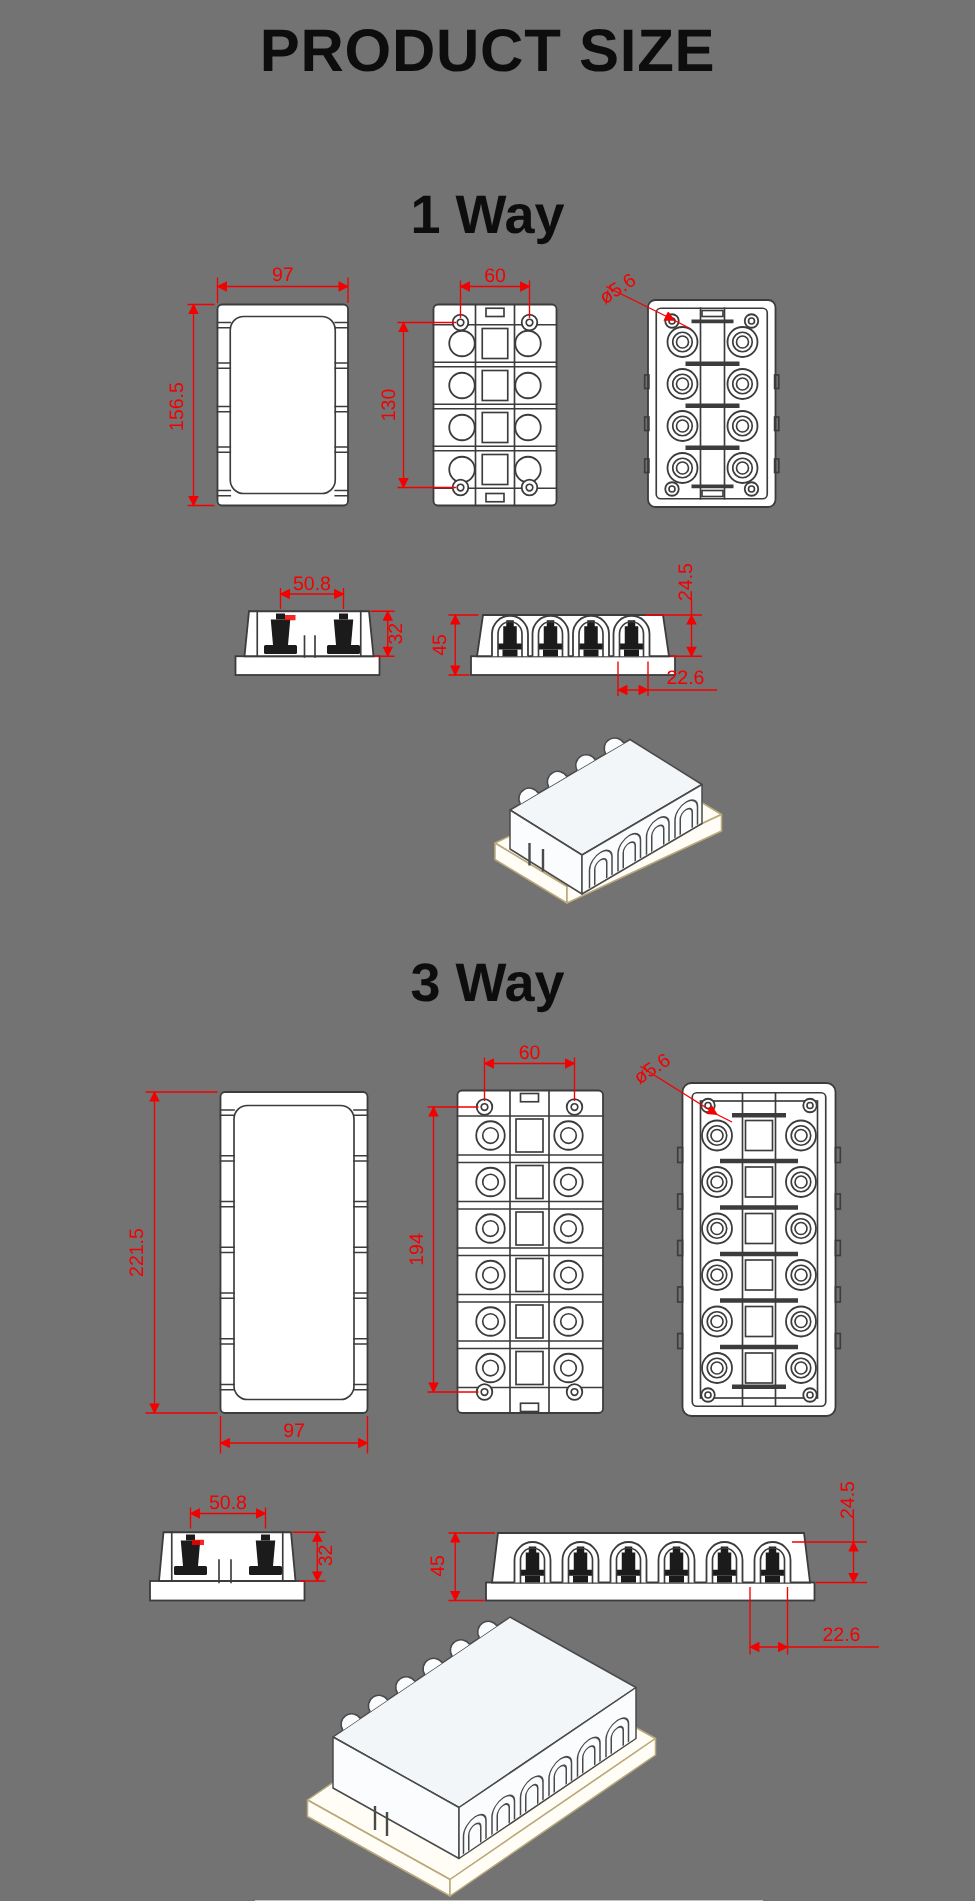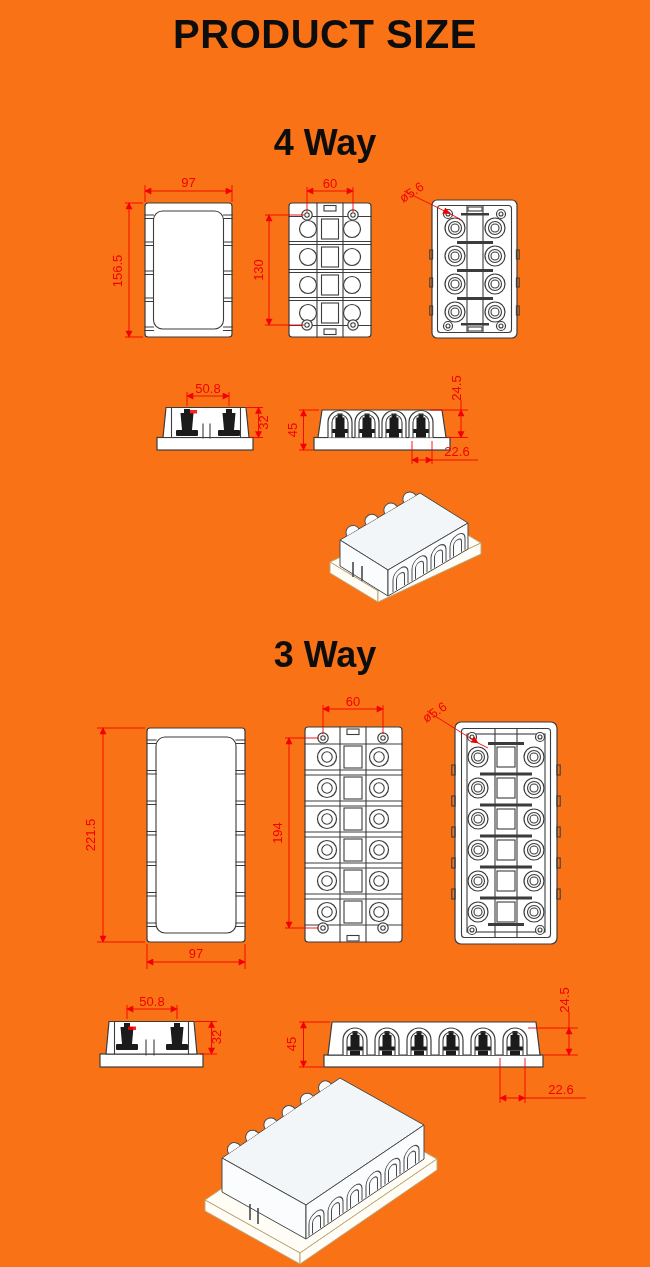--- a/index.html
+++ b/index.html
@@ -1,16 +1,16 @@
 <!DOCTYPE html>
 <html><head>
 <meta charset="utf-8">
 <style>
   html,body { margin:0; padding:0; background:#ffffff; }
-  .stage { position:relative; width:650px; height:1267px; background:#f97316;
+  .stage { position:relative; width:650px; height:1267px; background:#737373;
            font-family:"Liberation Sans", sans-serif; overflow:hidden; }
   .title { position:absolute; left:0; top:12px; width:100%; text-align:center;
            font-weight:700; font-size:40px; letter-spacing:.5px; color:#0d0d0d; }
   .way   { position:absolute; left:0; width:100%; text-align:center;
            font-weight:700; font-size:36px; color:#0d0d0d; }
   .way4  { top:122px; }
   .way6  { top:634px; }
   svg.sheet { position:absolute; left:0; top:0; }
 
   .ln  { fill:none; stroke:#3c3c3c; stroke-width:1.1; stroke-linecap:square; }
@@ -23,21 +23,21 @@
   .iso { stroke:#4a4a4a; stroke-width:1; fill:#fbfcfd; stroke-linejoin:round; }
   .isoT{ fill:#f2f6f9; }
   .tan { stroke:#b9a97b; stroke-width:1; fill:#fffdf6; stroke-linejoin:round; }
   .redmark { fill:#f40000; opacity:.85; }
 </style>
 </head>
 <body>
 
 <div class="stage">
   <div class="title">PRODUCT SIZE</div>
-  <div class="way way4">4 Way</div>
+  <div class="way way4">1 Way</div>
   <div class="way way6">3 Way</div>
 
   <svg class="sheet" width="650" height="1267" viewBox="0 0 650 1267">
     <defs>
       <marker id="arw" viewBox="0 0 10 10" refX="9" refY="5" markerWidth="10" markerHeight="7" markerUnits="userSpaceOnUse" orient="auto-start-reverse">
         <path d="M0 0L10 5L0 10z" fill="#f40000"></path>
       </marker>
       <g id="sh">
           <circle r="5.2" class="lnf"></circle>
           <circle r="2.2" class="ln"></circle>

